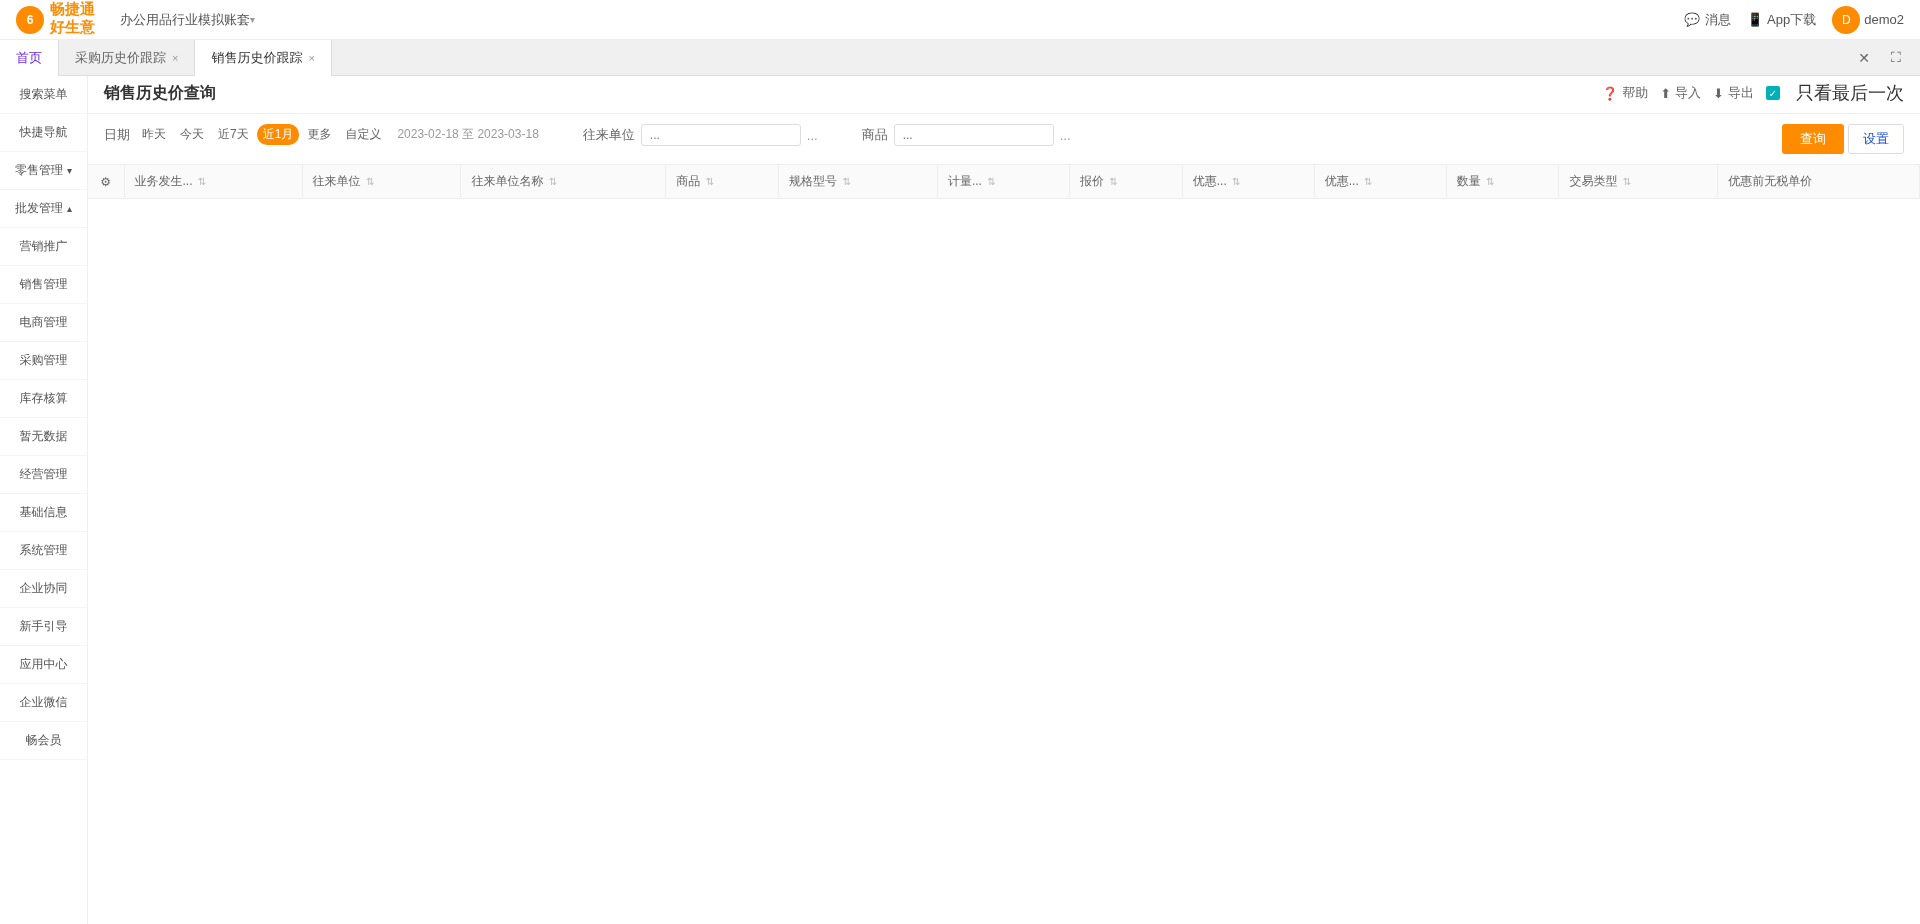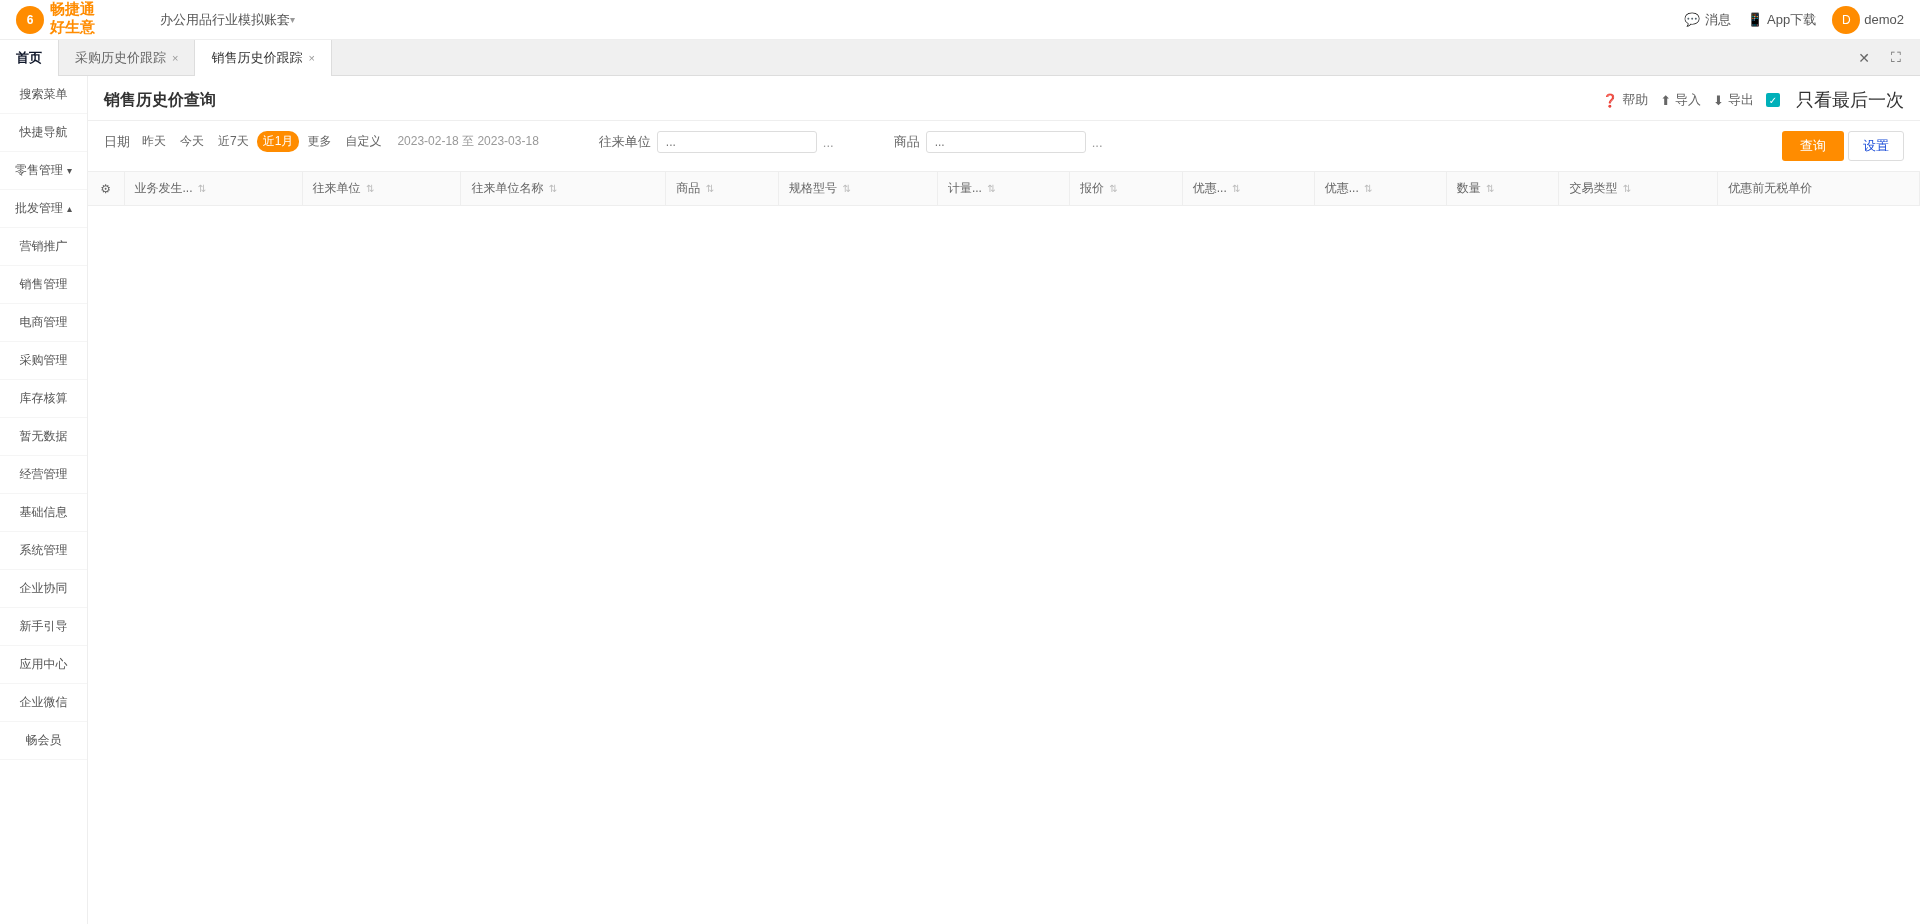--- a/index.html
+++ b/index.html
@@ -4,49 +4,49 @@
   <style>
     * { box-sizing: border-box; margin: 0; padding: 0; }
     body { font-family: 'Microsoft YaHei', Arial, sans-serif; font-size: 13px; background: #f5f5f5; color: #333; display: flex; flex-direction: column; height: 924px; overflow: hidden; }
 
     
     .top-bar { height: 40px; background: #fff; display: flex; align-items: center; justify-content: space-between; padding: 0 16px; border-bottom: 1px solid #eee; flex-shrink: 0; }
     .top-bar-left { display: flex; align-items: center; gap: 8px; }
     .logo-area { display: flex; align-items: center; gap: 6px; width: 88px; }
     .logo-circle { width: 28px; height: 28px; background: #ff8c00; border-radius: 50%; display: flex; align-items: center; justify-content: center; color: #fff; font-size: 12px; font-weight: bold; flex-shrink: 0; }
     .logo-text { font-size: 15px; color: #ff8c00; line-height: 1.2; font-weight: bold; font-family: Liberation Mono, monospace; }
-    .app-selector { display: flex; align-items: center; color: #555; font-size: 13px; cursor: pointer; padding: 0 8px; margin-left: 40px; }
+    .app-selector { display: flex; align-items: center; color: #555; font-size: 13px; cursor: pointer; padding: 0 8px; }
     .app-selector .chevron { font-size: 10px; color: #999; }
     .top-bar-right { display: flex; align-items: center; gap: 16px; }
     .top-bar-btn { display: flex; align-items: center; gap: 4px; color: #555; font-size: 13px; cursor: pointer; }
     .avatar { width: 28px; height: 28px; border-radius: 50%; background: #ff8c00; display: flex; align-items: center; justify-content: center; color: #fff; font-size: 12px; }
 
     
     .tab-bar { height: 36px; background: #f0f0f0; display: flex; align-items: center; padding: 0; flex-shrink: 0; border-bottom: 1px solid #ddd; }
     .tab { display: flex; align-items: center; gap: 6px; padding: 0 16px; height: 36px; cursor: pointer; font-size: 13px; color: #666; border-right: 1px solid #ddd; }
-    .tab.home { background: #fff; color: #0f172a; font-weight: 700; }
+    .tab.home { background: #fff; color: #6d28d9; font-weight: 400; }
     .tab.active { background: #fff; color: #333; font-weight: 500; }
     .tab .close-icon { font-size: 11px; color: #999; cursor: pointer; }
     .tab-actions { margin-left: auto; display: flex; align-items: center; gap: 8px; padding-right: 12px; }
     .tab-action-btn { width: 24px; height: 24px; display: flex; align-items: center; justify-content: center; cursor: pointer; color: #666; font-size: 14px; }
 
     
     .main-layout { display: flex; flex: 1; overflow: hidden; }
 
     
     .sidebar { width: 88px; background: #fff; border-right: 1px solid #eee; display: flex; flex-direction: column; flex-shrink: 0; overflow-y: auto; }
     .sidebar-item { display: flex; align-items: center; justify-content: center; padding: 10px 4px; cursor: pointer; font-size: 12px; color: #555; text-align: center; border-bottom: 1px solid #f5f5f5; }
     .sidebar-item.with-arrow { display: flex; justify-content: center; gap: 4px; }
     .sidebar-item .arrow { font-size: 10px; }
 
     
     .content-area { flex: 1; overflow-y: auto; display: flex; flex-direction: column; background: #f5f5f5; }
 
     
-    .page-header { background: #fff; padding: 12px 16px 8px; border-bottom: 1px solid #eee; display: flex; align-items: center; justify-content: space-between; }
+    .page-header { background: #fff; padding: 5px 16px 8px; border-bottom: 1px solid #eee; display: flex; align-items: center; justify-content: space-between; }
     .page-title { font-size: 16px; font-weight: bold; color: #333; }
     .page-header-actions { display: flex; align-items: center; gap: 12px; }
     .header-btn { display: flex; align-items: center; gap: 4px; font-size: 13px; color: #666; cursor: pointer; }
     .only-last-checkbox { display: flex; align-items: center; gap: 16px; font-size: 18px; color: #333; cursor: pointer; }
     .checkbox-checked { width: 14px; height: 14px; background: #00b0b9; border-radius: 2px; display: flex; align-items: center; justify-content: center; }
     .checkbox-checked::after { content: '✓'; color: #fff; font-size: 10px; }
     .filter-group { display: flex; align-items: center; gap: 6px; }
     .filter-label { color: #666; font-size: 13px; white-space: nowrap; }
     .date-btn { padding: 2px 6px; font-size: 12px; color: #666; cursor: pointer; border-radius: 3px; }
     .date-btn.active { background: #ff8c00; color: #fff; border-radius: 10px; }
@@ -64,21 +64,21 @@
     th { padding: 8px 10px; font-size: 12px; color: #666; text-align: left; border-right: 1px solid #eee; white-space: nowrap; font-weight: normal; }
     th .sort-arrows { font-size: 10px; color: #bbb; margin-left: 2px; }
     .settings-col { width: 36px; text-align: center; }
 
     
     .empty-state { display: flex; flex-direction: column; align-items: center; justify-content: center; padding: 80px 0; }
     .empty-icon { width: 80px; height: 80px; position: relative; }
     .empty-text { font-size: 13px; color: #999; margin-top: 12px; }
 
     .filter-wrapper { background: #fff; padding: 10px 16px 0; border-bottom: 1px solid #eee; }
-    .filter-row { display: flex; align-items: flex-start; gap: 40px; padding-bottom: 10px; }
+    .filter-row { display: flex; align-items: flex-start; gap: 24px; padding-bottom: 10px; }
   </style>
 </head>
 <body>
 
 <div class="top-bar">
   <div class="top-bar-left">
     <div class="logo-area">
       <div class="logo-circle">6</div>
       <div class="logo-text">畅捷通好生意</div>
     </div>

